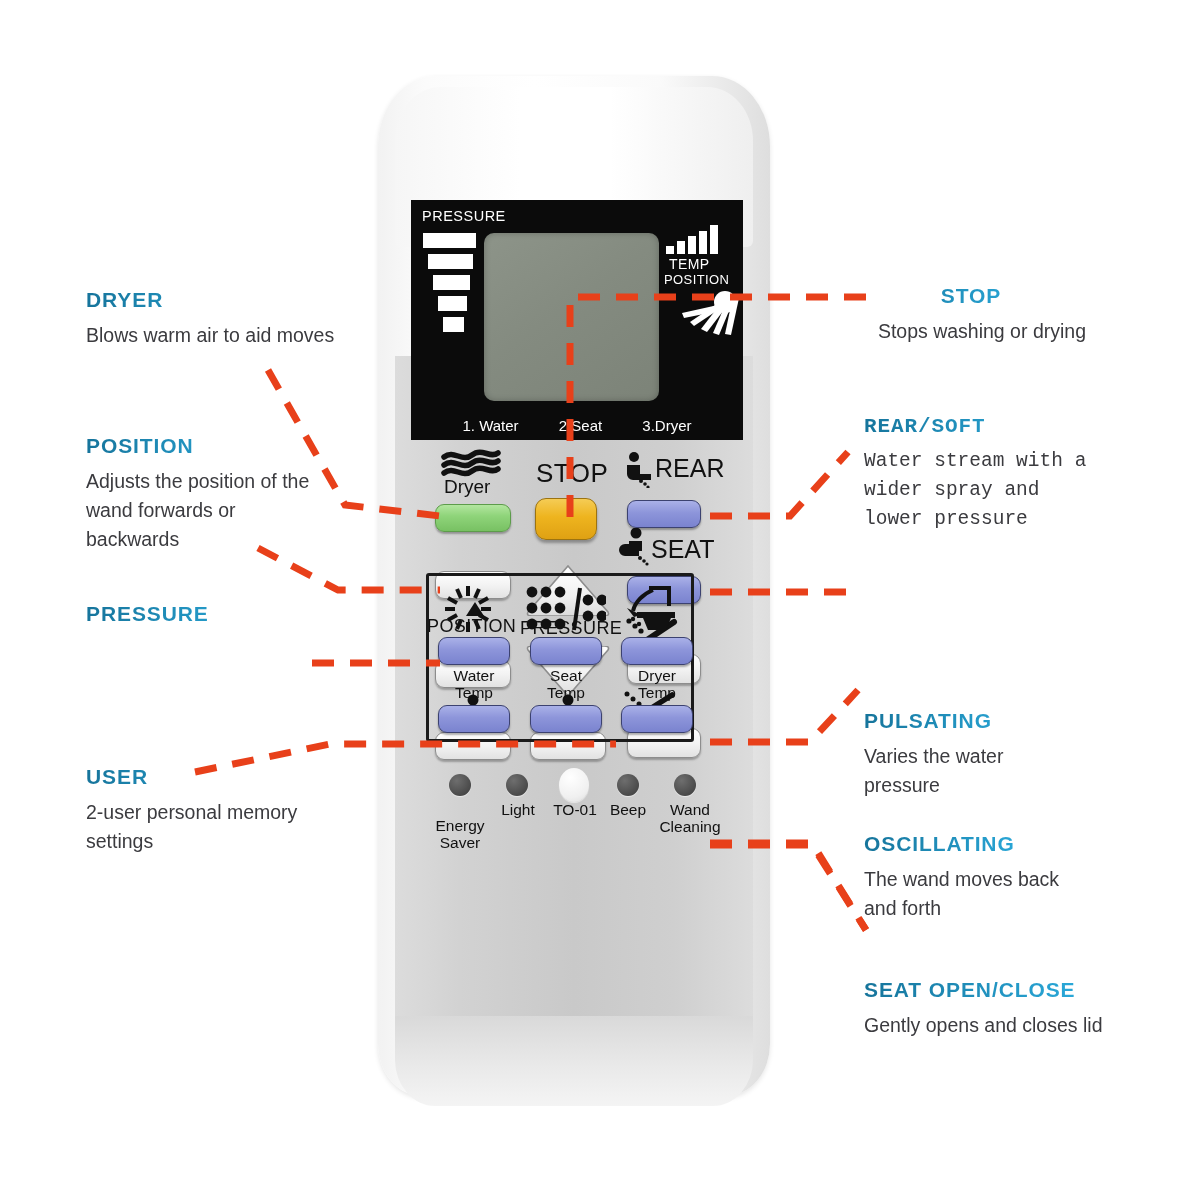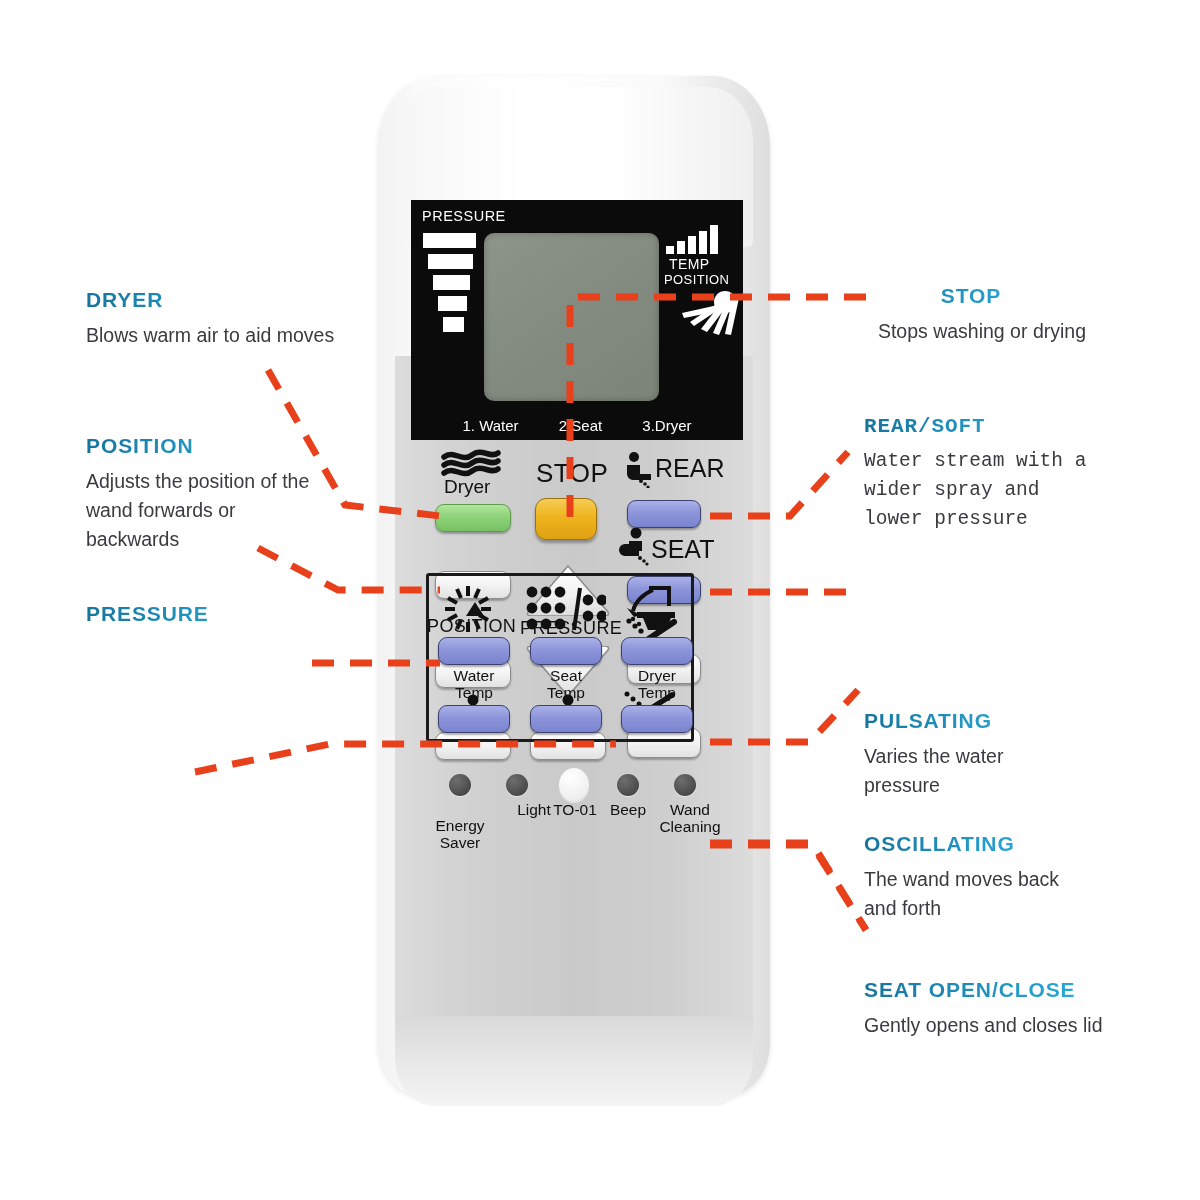--- a/index.html
+++ b/index.html
@@ -393,21 +393,21 @@
     <div class="dot-btn" style="left:71px;top:698px;"></div>
     <div class="dot-btn" style="left:128px;top:698px;"></div>
     <div class="dot-btn light" style="left:181px;top:692px;"></div>
     <div class="dot-btn" style="left:239px;top:698px;"></div>
     <div class="dot-btn" style="left:296px;top:698px;"></div>
 
     <div class="small-lbl" style="left:44px;top:726px;width:76px;margin-top:16px;">
       <span>Energy</span><br>
       <span>Saver</span>
     </div>
-    <div class="small-lbl" style="left:126px;top:726px;width:60px;">
+    <div class="small-lbl" style="left:110px;top:726px;width:60px;">
       <span>Light</span>
     </div>
     <div class="small-lbl" style="left:164px;top:726px;width:66px;">
       <span>TO-01</span>
     </div>
     <div class="small-lbl" style="left:222px;top:726px;width:56px;">
       <span>Beep</span>
     </div>
     <div class="small-lbl" style="left:268px;top:726px;width:88px;">
       <span>Wand</span><br>
@@ -445,20 +445,24 @@
 
   <div class="callout left" style="left:86px;top:434px;width:235px;">
     <div class="ttl">POSITION</div>
     <div class="body">Adjusts the position of the wand forwards or backwards</div>
   </div>
 
   <div class="callout left" style="left:86px;top:602px;width:235px;">
     <div class="ttl">PRESSURE</div>
   </div>
 
+  <div class="callout left" style="left:86px;top:765px;width:235px;">
+    <div class="ttl">USER</div>
+    <div class="body">2-user personal memory settings</div>
+  </div>
 
   <div class="callout right center" style="left:856px;top:284px;width:230px;">
     <div class="ttl" style="text-align:center;">STOP</div>
     <div class="body">Stops washing or drying</div>
   </div>
 
   <div class="callout right" style="left:864px;top:415px;width:240px;font-family:Liberation Mono, monospace;">
     <div class="ttl">REAR/SOFT</div>
     <div class="body">Water stream with a wider spray and lower pressure</div>
   </div>

